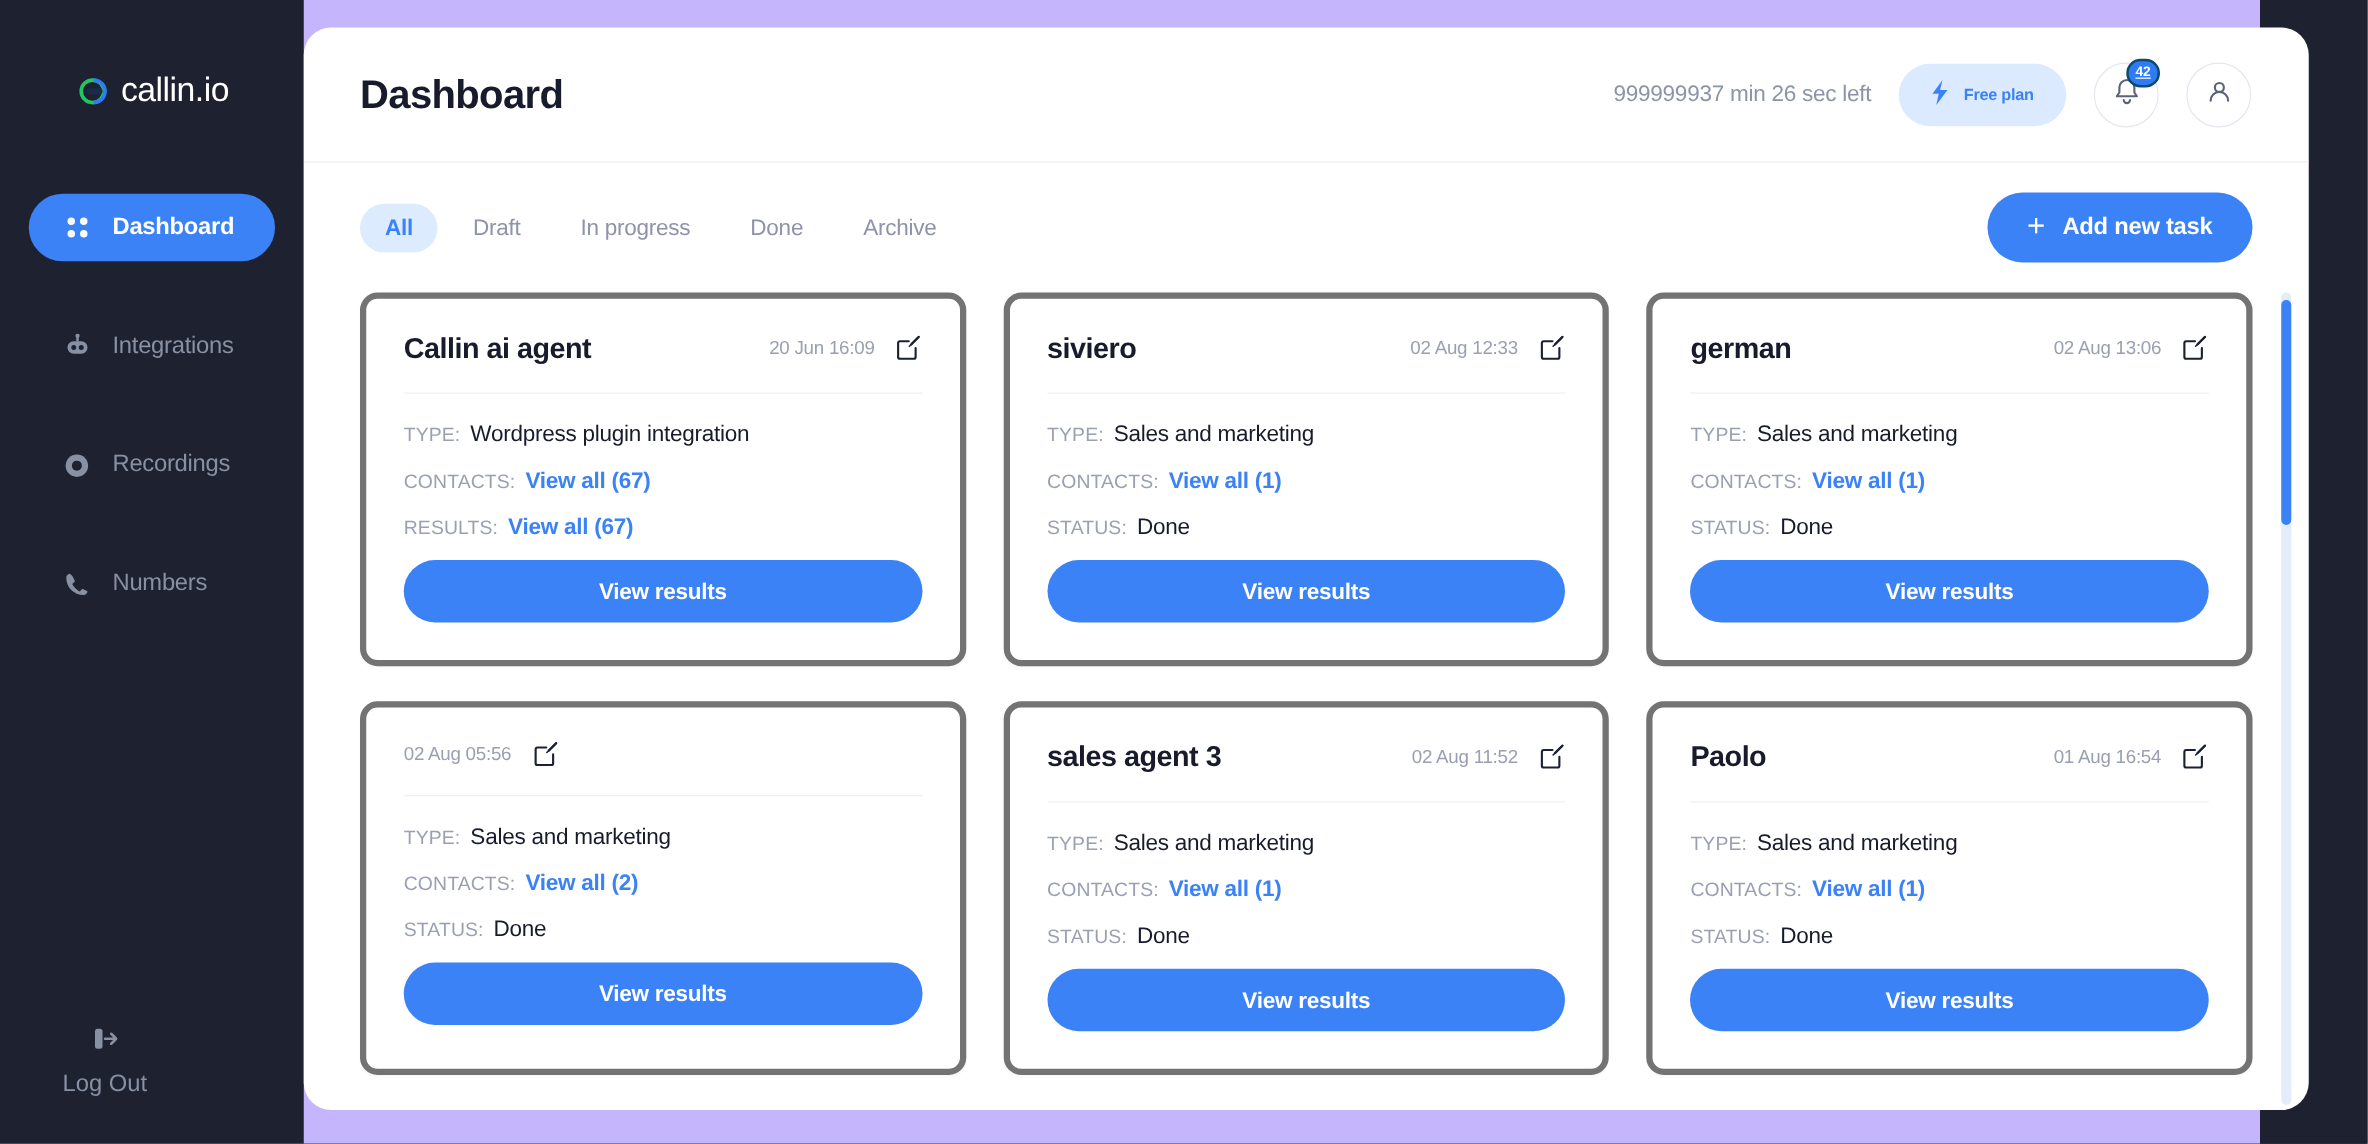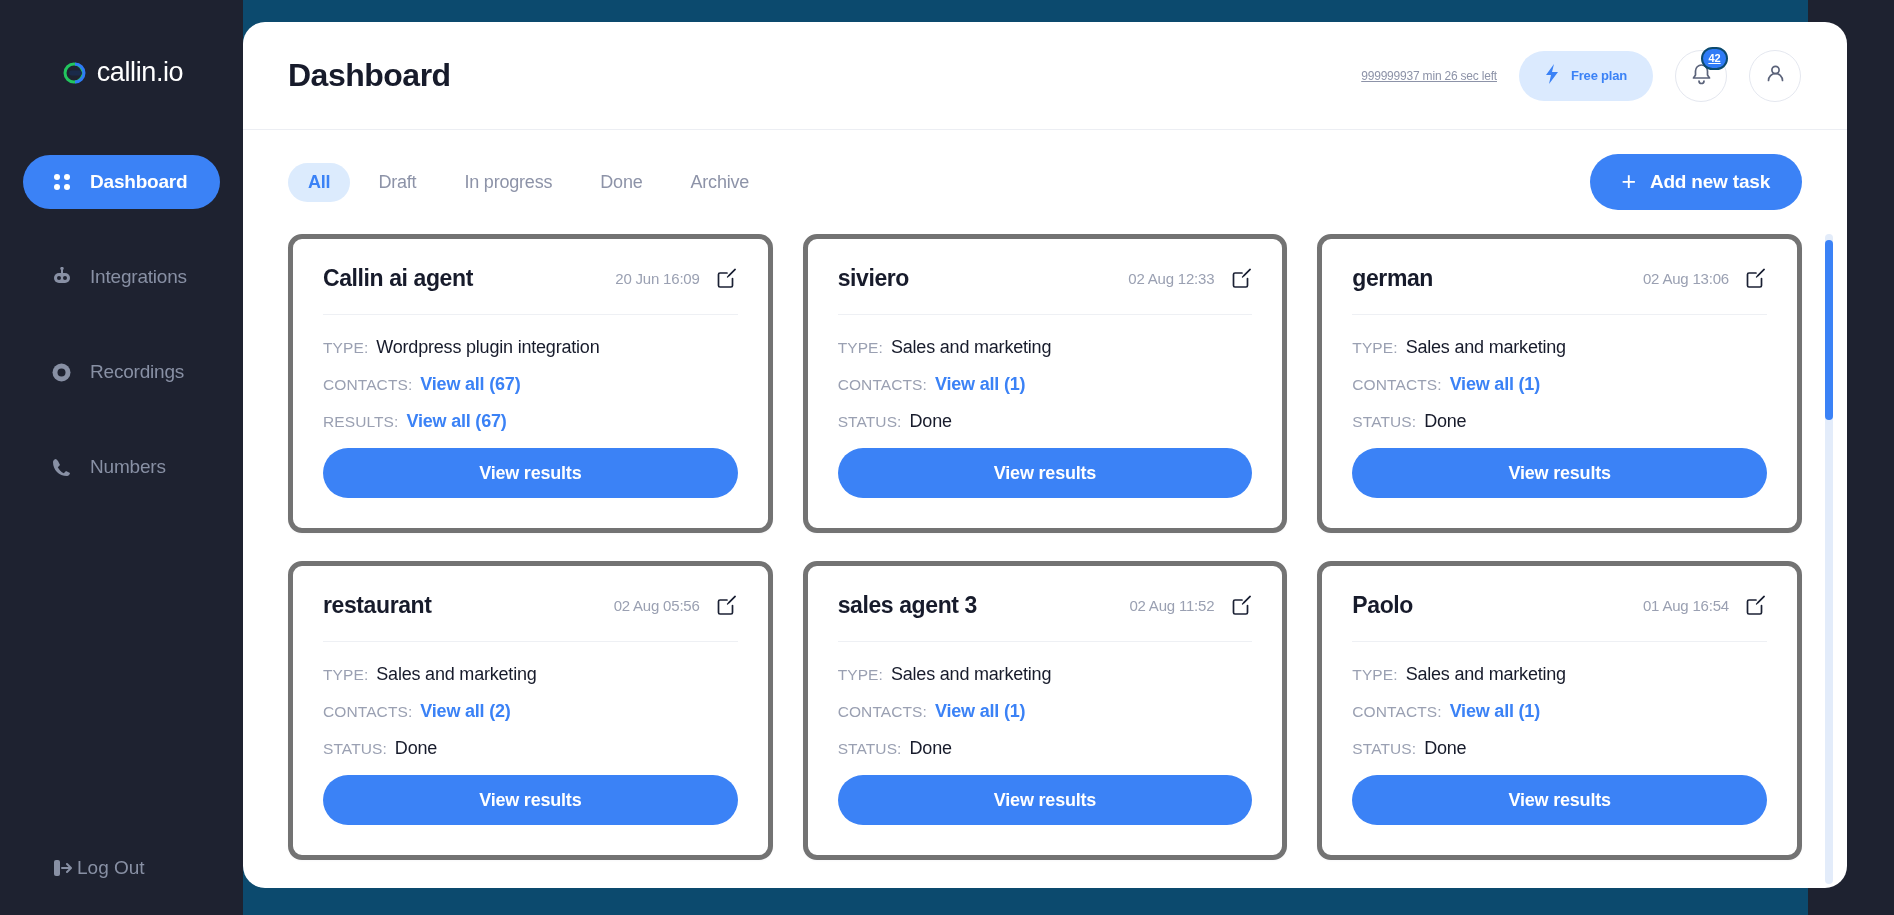--- a/index.html
+++ b/index.html
@@ -6,21 +6,21 @@
   html, body {
     width: 1894px; height: 915px;
     background: #1e2230;
     font-family: "Liberation Sans", sans-serif;
     overflow: hidden;
   }
   .app {
     position: relative;
     width: 1808px; height: 915px;
     display: flex;
-    background: #0c4a6e;
+    background: #c4b5fd;
   }
 
   
   .sidebar {
     width: 243px;
     flex: 0 0 243px;
     height: 915px;
     background: #1e2230;
     position: relative;
   }
@@ -65,26 +65,27 @@
     flex: 0 0 23px;
   }
   .nav-icon svg { display: block; }
 
   .logout {
     position: absolute;
     left: 23px;
     bottom: 36px;
     display: flex;
     align-items: center;
-    gap: 4px;
+    gap: 15px;
     padding-left: 27px;
     color: #8890a4;
     font-size: 19px;
     font-weight: 500;
     cursor: pointer;
+    flex-direction: column;
   }
 
   
   .panel {
     position: absolute;
     left: 243px;
     top: 22px;
     width: 1604px;
     height: 866px;
     background: #ffffff;
@@ -105,24 +106,23 @@
     letter-spacing: -0.5px;
     flex: 1;
   }
   .topbar-right {
     display: flex;
     align-items: center;
     gap: 22px;
   }
   .time-left {
     color: #8d93a8;
-    font-size: 12px;
+    font-size: 18px;
     letter-spacing: -0.2px;
     white-space: nowrap;
-    text-decoration: underline;
   }
   .free-plan {
     display: flex;
     align-items: center;
     gap: 11px;
     background: #dbeafe;
     color: #3b82f6;
     border-radius: 26px;
     height: 50px;
     padding: 0 26px;
@@ -501,21 +501,20 @@
       <div class="row">
         <span class="row-label">STATUS:</span>
         <span class="row-value">Done</span>
       </div>
       <button class="view-results">View results</button>
     </div>
   </article>
 
   <article class="card">
     <div class="card-head">
-      <div class="card-title">restaurant</div>
       <div class="card-date">02 Aug 05:56</div>
       <button class="edit-btn">
         <svg width="21" height="21" viewBox="0 0 21 21">
           <path d="M16.5 10.5v7a1.5 1.5 0 0 1-1.5 1.5H4a1.5 1.5 0 0 1-1.5-1.5V6.5A1.5 1.5 0 0 1 4 5h7" fill="none" stroke="#1b2134" stroke-width="1.7" stroke-linecap="round"></path>
           <path d="M13 7.5L19 1.5" fill="none" stroke="#1b2134" stroke-width="1.7" stroke-linecap="round"></path>
           <path d="M11.5 9L19 1.5" fill="none" stroke="#1b2134" stroke-width="1.3" stroke-linecap="round"></path>
         </svg>
       </button>
     </div>
     <div class="card-rows">

